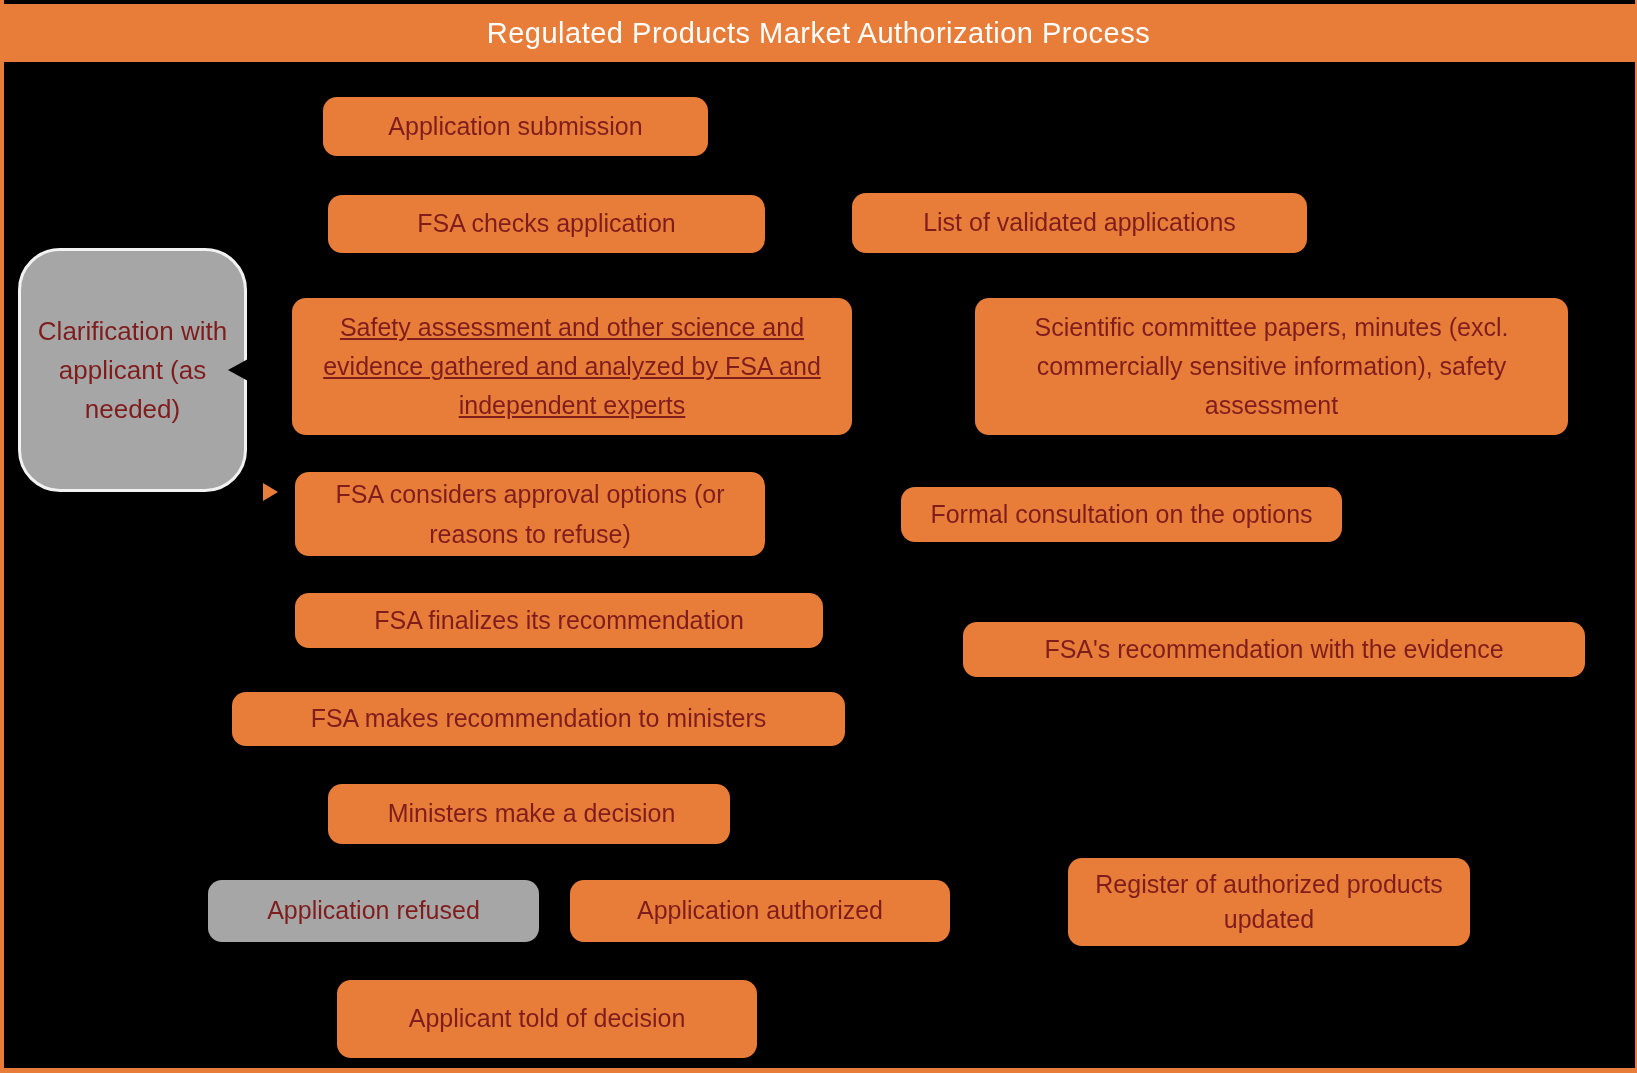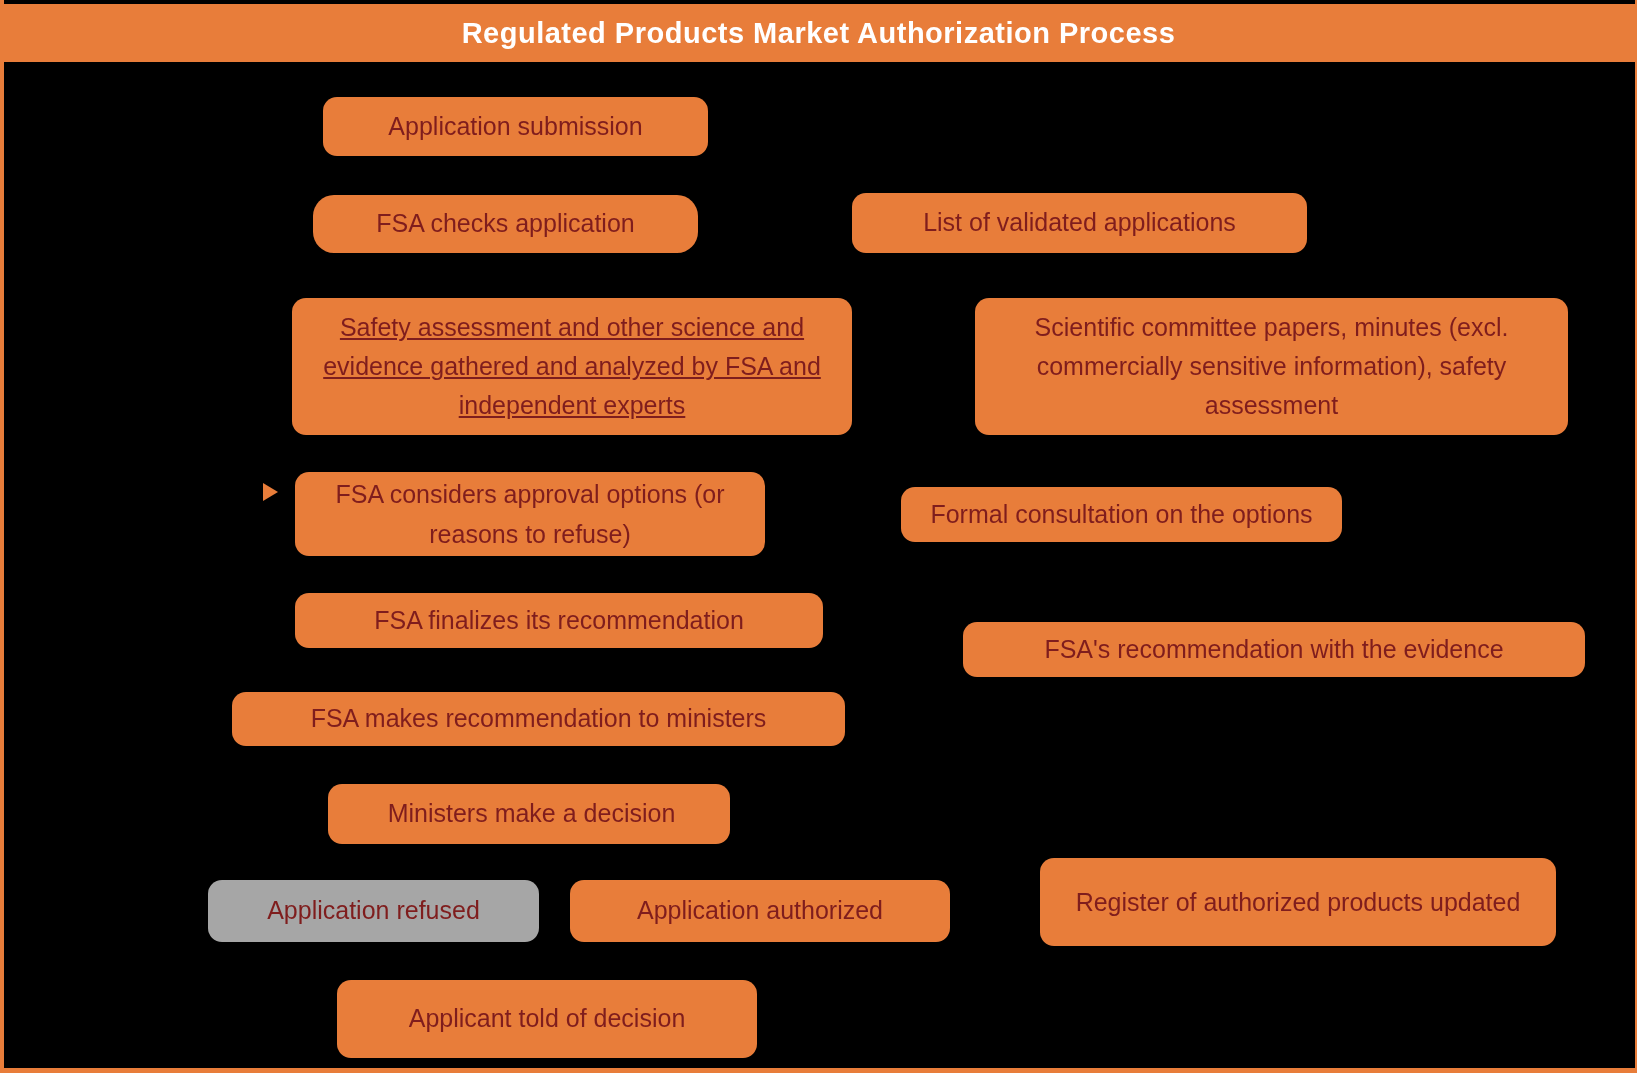--- a/index.html
+++ b/index.html
@@ -15,59 +15,59 @@
   .frame-edge{position:absolute;background:#E87D3A;}
   #edge-left{left:0;top:0;width:4px;height:1073px;}
   #edge-right{right:0;top:0;width:2px;height:1073px;}
   #edge-bottom{left:0;bottom:0;width:1637px;height:5px;}
 
   
   #title-bar{
     position:absolute;left:0;top:4px;width:1637px;height:58px;
     background:#E87D3A;
     display:flex;align-items:center;justify-content:center;
-    color:#fff;font-size:29px;font-weight:bold;letter-spacing:0.5px;
+    color:#fff;font-size:29px;font-weight:normal;letter-spacing:0.5px;
   }
 
   
   .node{
     position:absolute;
     display:flex;align-items:center;justify-content:center;
     text-align:center;
     color:#7f1d1d;
     font-size:25px;
     line-height:1.35;
     border-radius:14px;
     padding:4px 14px;
     box-sizing:border-box;
   }
   .orange{background:#E87D3A;}
   .gray{background:#A6A6A6;}
 
   
   #n-app-submission   {left:323px; top:97px;  width:385px; height:59px;}
-  #n-fsa-checks       {left:313px; top:195px; width:385px; height:58px;border-radius:21px;}
+  #n-fsa-checks       {left:328px; top:195px; width:437px; height:58px;}
   #n-list-validated   {left:852px; top:193px; width:455px; height:60px;}
   #n-clarification{
     left:18px; top:248px; width:229px; height:244px;
     border:3px solid #F2F2F2;
     border-radius:42px;
     font-size:26px;line-height:1.5;
   }
   #n-safety           {left:292px; top:298px; width:560px; height:137px; line-height:1.55;text-decoration:underline;}
   #n-scientific       {left:975px; top:298px; width:593px; height:137px; line-height:1.55;}
   #n-considers        {left:295px; top:472px; width:470px; height:84px; line-height:1.6;}
   #n-formal           {left:901px; top:487px; width:441px; height:55px;}
   #n-finalizes        {left:295px; top:593px; width:528px; height:55px;}
   #n-rec-evidence     {left:963px; top:593px; width:622px; height:55px;margin-top:29px;}
   #n-makes-rec        {left:232px; top:692px; width:613px; height:54px;}
   #n-ministers        {left:328px; top:784px; width:402px; height:60px;padding-left:19px;}
   #n-refused          {left:208px; top:880px; width:331px; height:62px;}
   #n-authorized       {left:570px; top:880px; width:380px; height:62px;}
-  #n-register         {left:1040px;top:858px; width:516px; height:88px; line-height:1.4;}
+  #n-register         {left:1068px;top:858px; width:402px; height:88px; line-height:1.4;}
   #n-applicant-told   {left:337px; top:980px; width:420px; height:78px;}
 
   
   #arrow-into-clarification{
     position:absolute;left:228px;top:359px;
     width:0;height:0;
     border-top:11px solid transparent;
     border-bottom:11px solid transparent;
     border-right:20px solid #000;
   }
@@ -91,20 +91,21 @@
   <div id="title-bar">
     <span>Regulated Products Market Authorization Process</span>
   </div>
 
   <div class="node orange" id="n-app-submission">Application submission</div>
 
   <div class="node orange" id="n-fsa-checks">FSA checks application</div>
 
   <div class="node orange" id="n-list-validated">List of validated applications</div>
 
+  <div class="node gray" id="n-clarification">Clarification with applicant (as needed)</div>
 
   <div id="arrow-into-clarification"></div>
 
   <div class="node orange" id="n-safety">Safety assessment and other science and evidence gathered and analyzed by FSA and independent experts</div>
 
   <div class="node orange" id="n-scientific">Scientific committee papers, minutes (excl. commercially sensitive information), safety assessment</div>
 
   <div id="arrow-into-considers"></div>
 
   <div class="node orange" id="n-considers">FSA considers approval options (or reasons to refuse)</div>

